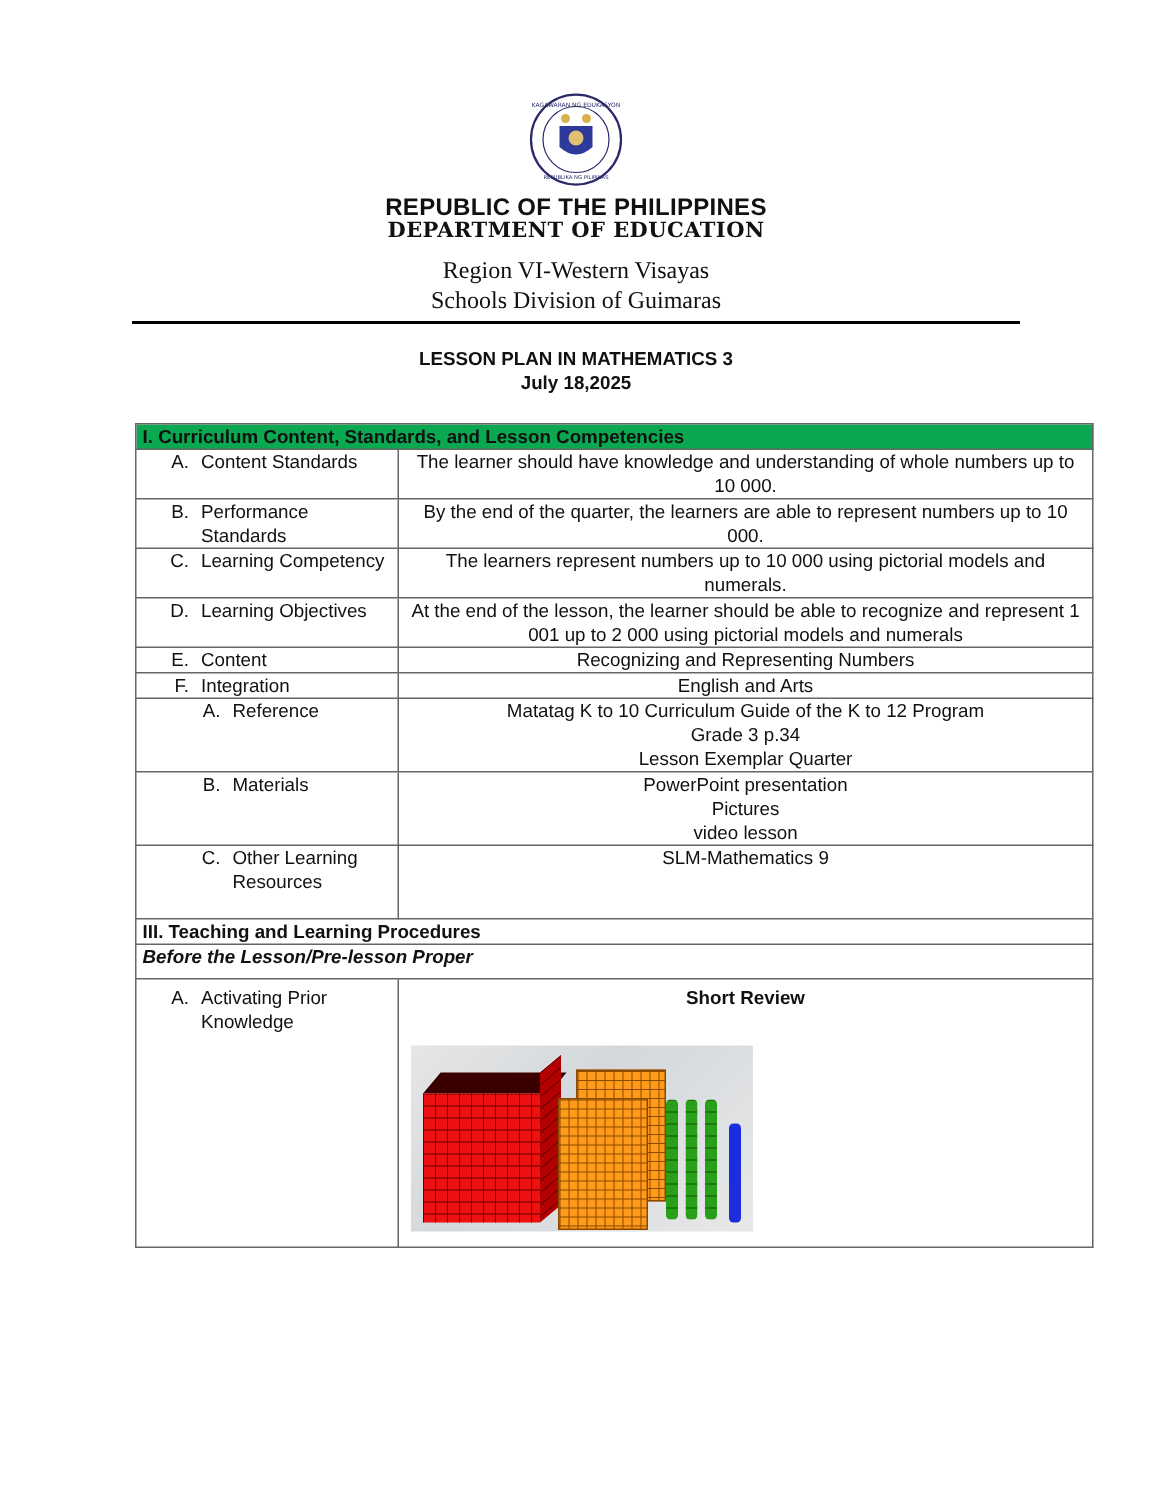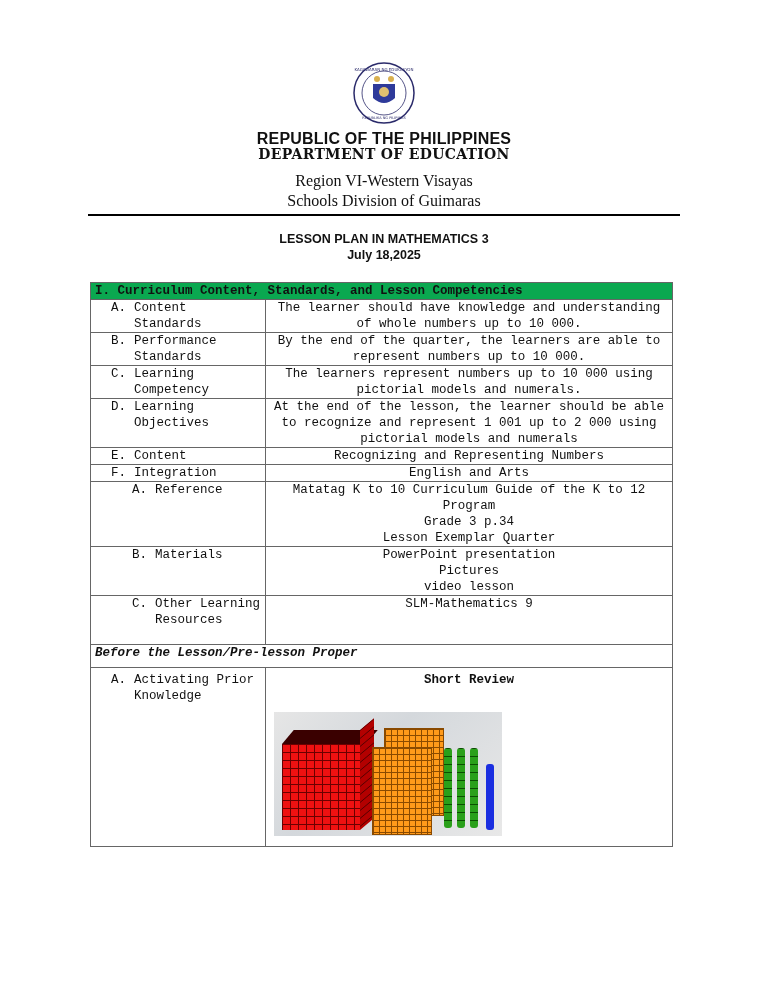--- a/index.html
+++ b/index.html
@@ -9,21 +9,21 @@
   .hdr { position: absolute; left: 0; width: 768px; text-align: center; }
   .republic { top: 130px; font-family: Liberation Sans, sans-serif; font-weight: bold; font-size: 16px; letter-spacing: 0.2px; }
   .deped { top: 146px; font-family: "DejaVu Serif", serif; font-weight: bold; font-size: 14px; letter-spacing: 0.3px; }
   .region { top: 172px; font-family: "Liberation Serif", serif; font-size: 16px; }
   .division { top: 192px; font-family: "Liberation Serif", serif; font-size: 16px; }
   .rule { position: absolute; left: 88px; width: 592px; top: 214px; height: 0; border-top: 2px solid #000; }
 
   .title { top: 232px; font-family: "Liberation Sans", sans-serif; font-weight: bold; font-size: 12.5px; }
   .date { top: 248px; font-family: "Liberation Sans", sans-serif; font-weight: bold; font-size: 12.5px; }
 
-  table.lp { position: absolute; left: 90px; top: 282px; width: 583px; border-collapse: collapse; font-family: Liberation Mono, monospace; font-size: 12.5px; line-height: 16px; }
+  table.lp { position: absolute; left: 90px; top: 282px; width: 639px; border-collapse: collapse; font-family: Liberation Sans, sans-serif; font-size: 12.5px; line-height: 16px; }
   table.lp td { border: 1px solid #666; padding: 0 4px; vertical-align: top; }
   td.sec { background: #0aa850; font-weight: bold; color: #111; padding: 0 1px; height: 16px; }
   td.sec-plain { font-weight: bold; padding: 0 1px; }
   td.sub-it { font-weight: bold; font-style: italic; padding: 0 1px; height: 22px; }
   td.lbl { width: 166px; padding-left: 0; }
   .lbl-inner { display: flex; }
   .lbl-letter { width: 31px; text-align: right; padding-right: 8px; flex: none; }
   .lbl-letter.deep { width: 52px; }
   .lbl-text { flex: 1; }
   td.val { padding-left: 6px; text-align: center; }
@@ -159,20 +159,23 @@
             <span class="lbl-letter deep">C.</span>
             <span class="lbl-text">Other Learning Resources</span>
           </div>
         </td>
     <td class="val">
       <span class="line">SLM-Mathematics 9</span>
     </td>
   </tr>
 
   <tr>
+    <td class="sec-plain" colspan="2">III. Teaching and Learning Procedures</td>
+  </tr>
+  <tr>
     <td class="sub-it" colspan="2">Before the Lesson/Pre-lesson Proper</td>
   </tr>
 
   <tr>
     <td class="lbl" style="padding-top:4px">
           <div class="lbl-inner">
             <span class="lbl-letter">A.</span>
             <span class="lbl-text">Activating Prior Knowledge</span>
           </div>
         </td>

